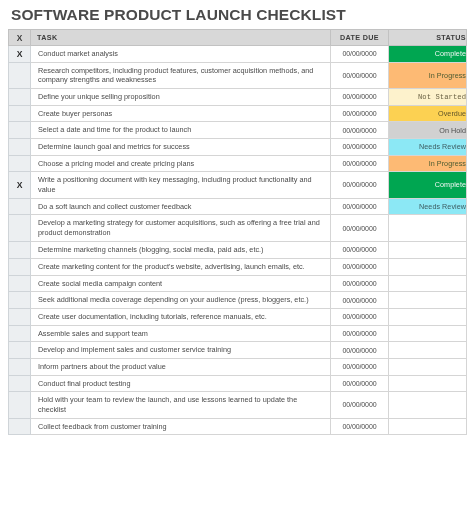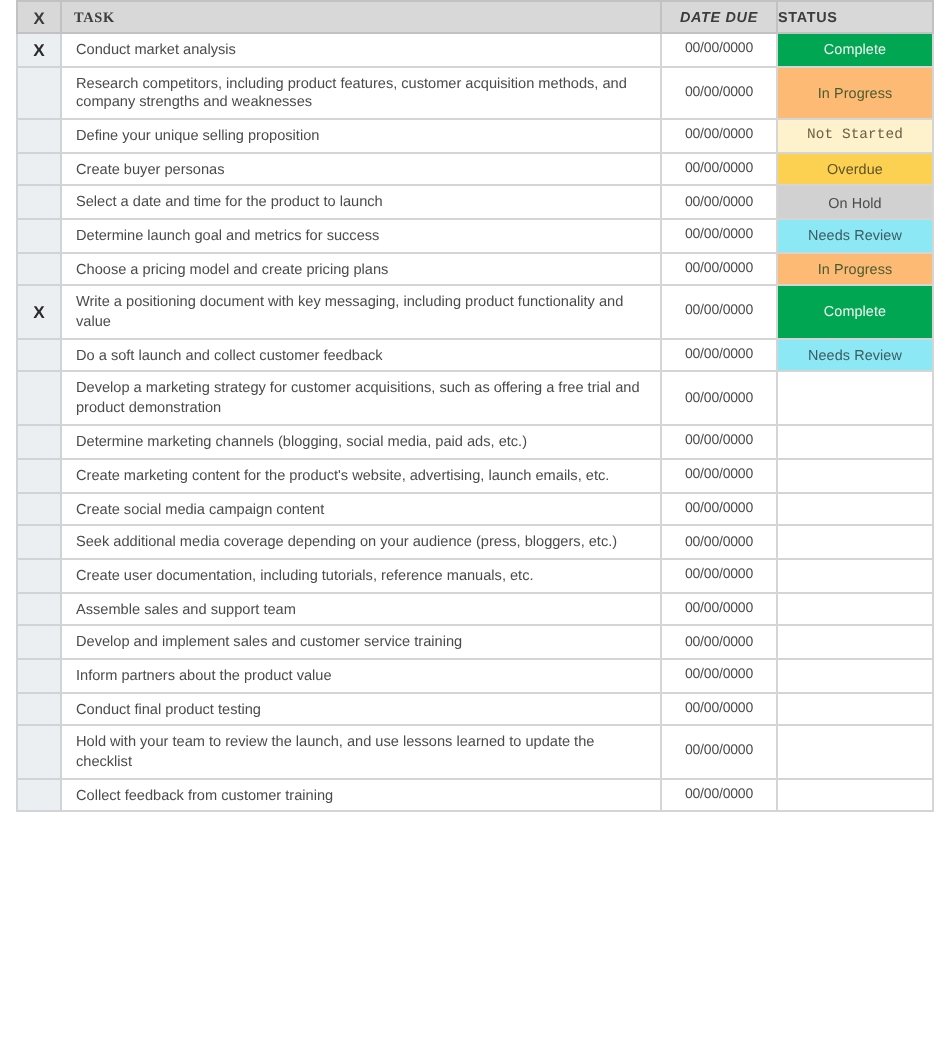--- a/index.html
+++ b/index.html
@@ -47,23 +47,23 @@
     border: 1px solid #c2c2c2;
     font-size: 7.2px;
     font-weight: bold;
     color: #3c3c3c;
     letter-spacing: 0.35px;
     height: 15px;
     padding: 0;
     vertical-align: middle;
   }
   thead th.h-check { text-align: center; font-size: 8.4px; letter-spacing: 0; }
-  thead th.h-task  { text-align: left; padding-left: 6px; font-family: Liberation Serif, serif; }
-  thead th.h-date  { text-align: center; font-style: italic; }
-  thead th.h-status{ text-align: left; }
+  thead th.h-task  { text-align: left; padding-left: 6px; }
+  thead th.h-date  { text-align: center; }
+  thead th.h-status{ text-align: right; }
 
   tbody td {
     border: 1px solid #d5d5d5;
     padding: 0;
     vertical-align: middle;
     background: #ffffff;
   }
   tbody td.cell-check {
     background: #eceff1;
     text-align: center;
@@ -77,40 +77,41 @@
     line-height: 9.6px;
     text-align: left;
   }
   tbody td.cell-date {
     text-align: center;
     font-size: 7px;
     color: #4b4b4b;
     letter-spacing: -0.1px;
   }
   tbody td.cell-status {
-    text-align: center;
+    text-align: right;
     font-size: 7.2px;
     letter-spacing: 0.05px;
     margin-top: 12px;
   }
   tbody tr.r-tall td.cell-task { line-height: 9.8px; }
 
   .st-complete    { background: #00a651; color: #f2f7f4; }
   .st-inprogress  { background: #fdba74; color: #4c5b31; }
   .st-notstarted  { background: #fdf2cc; color: #6b6244; font-family: Liberation Mono, monospace; }
   .st-overdue     { background: #fcd152; color: #5e5328; }
   .st-onhold      { background: #d1d1d1; color: #4b4b4b; }
   .st-needsreview { background: #8ce8f5; color: #3d5c61; }
   .st-empty       { background: #ffffff; }
 </style>
 </head>
 <body>
 
 <div class="sheet">
 
+  <div class="title">SOFTWARE PRODUCT LAUNCH CHECKLIST</div>
 
   <table class="checklist">
     <colgroup>
       <col class="c-check">
         <col class="c-task">
         <col class="c-date">
         <col class="c-status">
     </colgroup>
     <thead>
       <tr>

